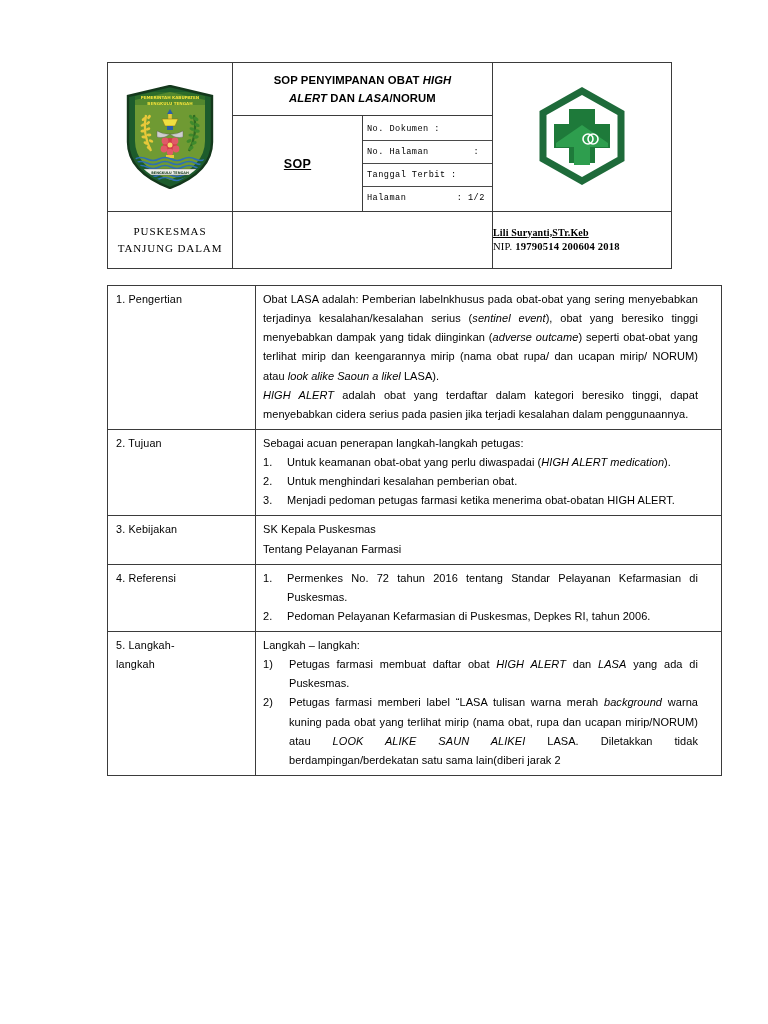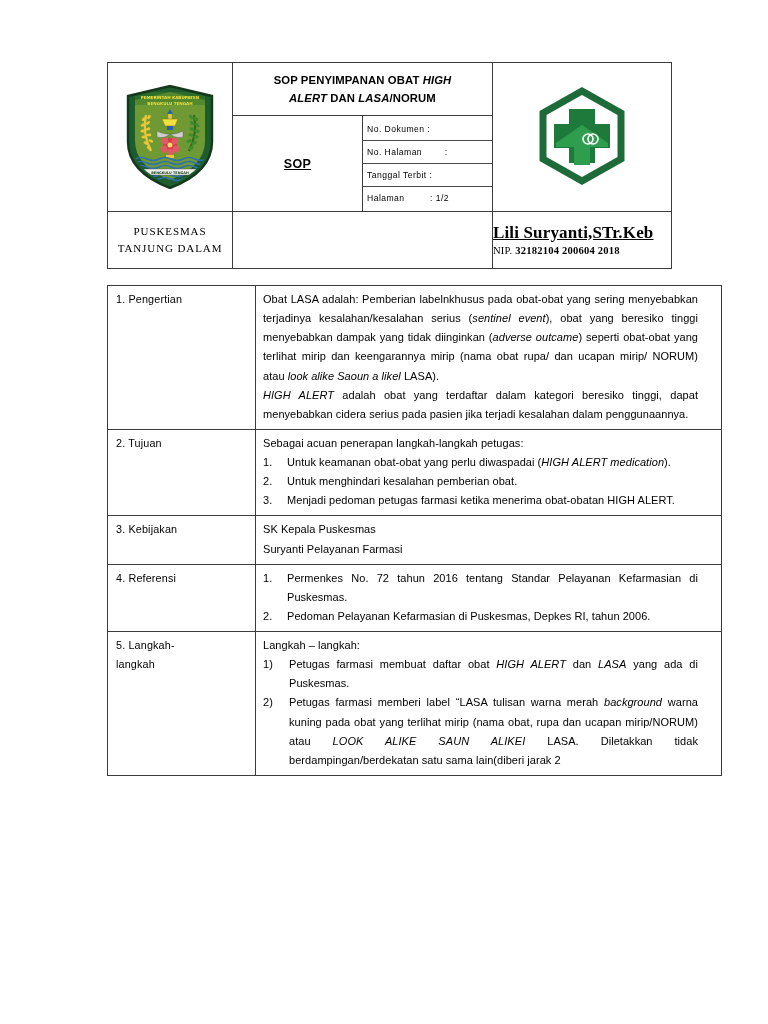--- a/index.html
+++ b/index.html
@@ -67,20 +67,21 @@
     text-align: center;
     font-size: 12.5px;
     font-weight: bold;
     letter-spacing: 0.3px;
     text-decoration: underline;
   }
   .meta-table {
     width: 100%;
     border-collapse: collapse;
     table-layout: fixed;
+    font-family: Liberation Mono, monospace;
   }
   .meta-table td {
     border: 1.2px solid #4a4a4a;
     border-left: none;
     border-right: none;
     height: 22px;
     padding: 0 0 0 4px;
     font-size: 8.6px;
     letter-spacing: 0.45px;
     vertical-align: middle;
@@ -106,21 +107,21 @@
     padding: 2px 2px;
   }
   .blank-cell { width: 259px; }
   .sign-cell {
     width: 178px;
     text-align: left;
     padding: 2px 0 2px 12px;
     font-family: "Liberation Serif", serif;
   }
   .sign-name {
-    font-size: 17px;
+    font-size: 10px;
     font-weight: bold;
     text-decoration: underline;
     letter-spacing: 0.15px;
     display: block;
     line-height: 1.4;
   }
   .sign-nip {
     font-size: 10.6px;
     letter-spacing: 0.2px;
     display: block;
@@ -328,21 +329,21 @@
     </tr>
 
     <tr>
       <td class="pusk-cell">
         <span>PUSKESMAS</span><br>
         <span>TANJUNG DALAM</span>
       </td>
       <td class="blank-cell" colspan="2">&nbsp;</td>
       <td class="sign-cell">
         <span class="sign-name">Lili Suryanti,STr.Keb</span>
-        <span class="sign-nip"><span>NIP.</span> <b>32182104 200604 2018</b></span>
+        <span class="sign-nip"><span>NIP.</span> <b>19790514 200604 2018</b></span>
       </td>
     </tr>
   </tbody>
     </table>
 
   <table class="content-table">
 
     <tbody>
         <tr>
       <td class="sec-label">1. Pengertian</td>
@@ -370,21 +371,21 @@
             <span class="txt">Menjadi pedoman petugas farmasi ketika menerima obat-obatan HIGH ALERT.</span>
           </li>
         </ul>
       </td>
     </tr>
 
     <tr>
       <td class="sec-label">3. Kebijakan</td>
       <td class="sec-body">
         <p class="last-line">SK Kepala Puskesmas</p>
-        <p class="last-line">Suryanti Pelayanan Farmasi</p>
+        <p class="last-line">Tentang Pelayanan Farmasi</p>
       </td>
     </tr>
 
     <tr>
       <td class="sec-label">4. Referensi</td>
       <td class="sec-body">
         <ul class="numlist">
           <li>
             <span class="marker">1.</span>
             <span class="txt">Permenkes No. 72 tahun 2016 tentang Standar Pelayanan Kefarmasian di Puskesmas.</span>

